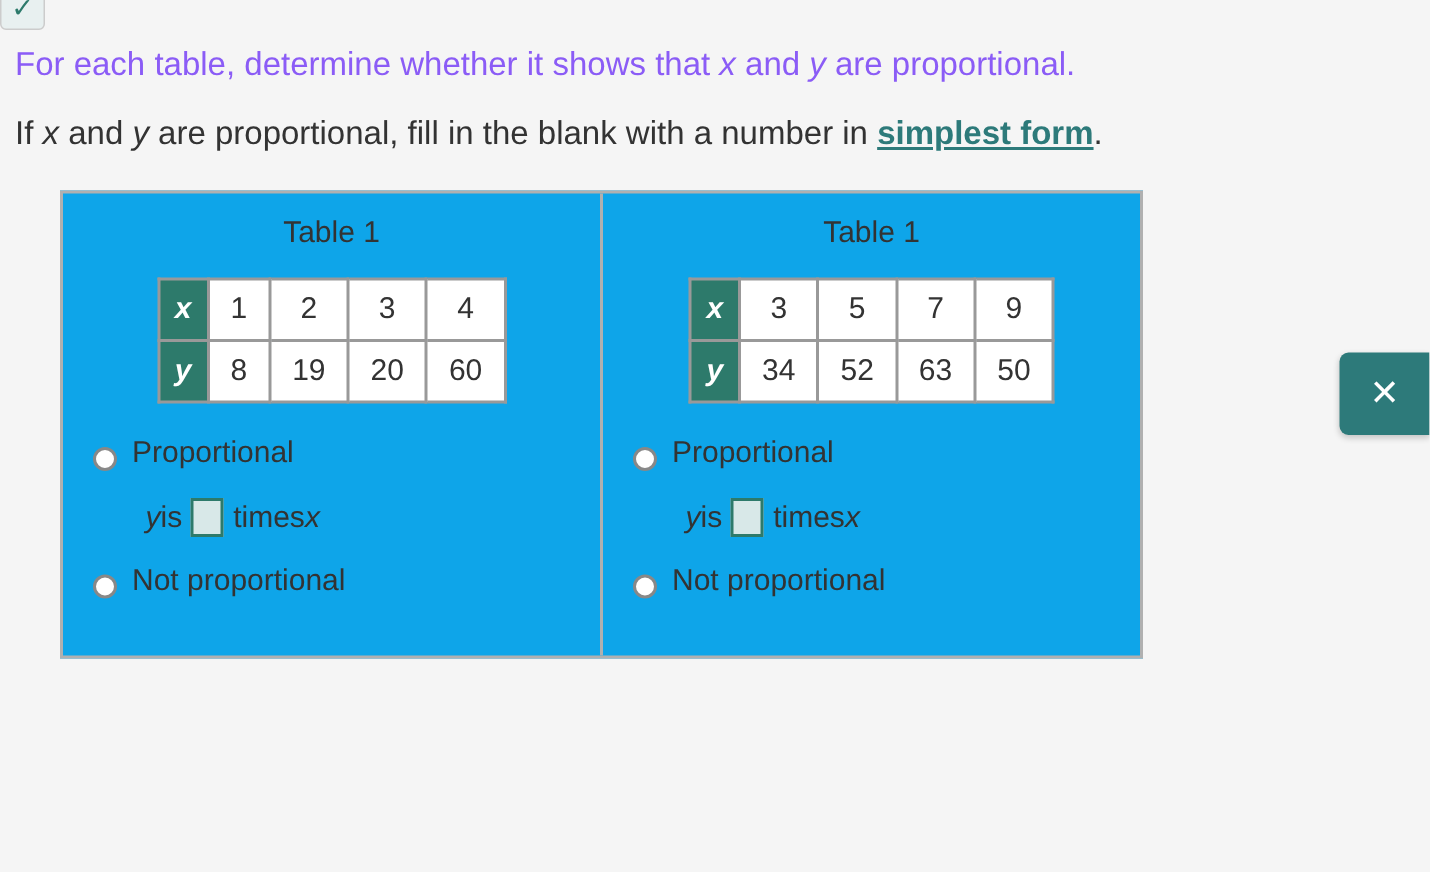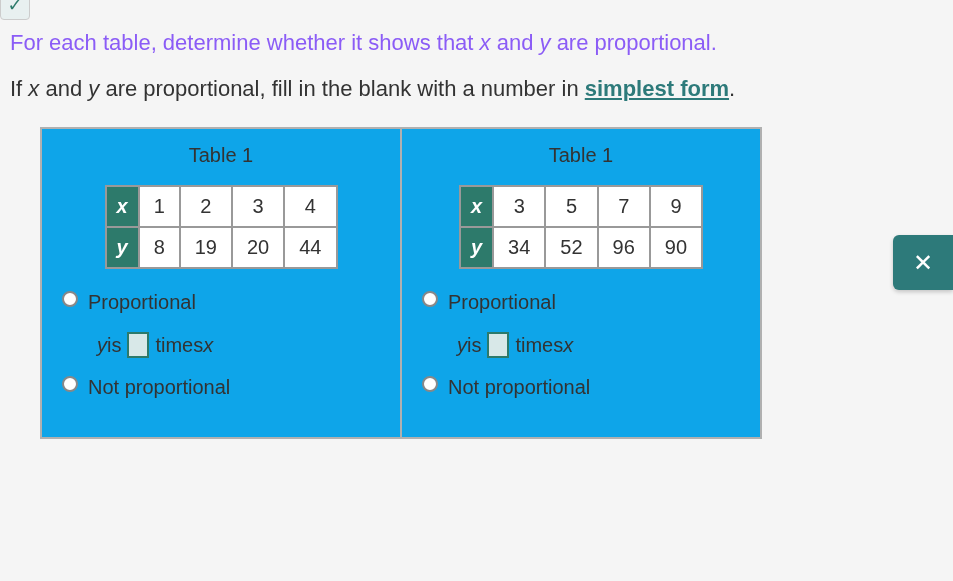--- a/index.html
+++ b/index.html
@@ -79,21 +79,21 @@
     }
     .data-table .header-cell {
       background: #2d7a6b;
       color: #fff;
       font-style: italic;
       font-weight: bold;
       padding: 8px 10px;
     }
     .option-row {
       display: flex;
-      align-items: flex-start;
+      align-items: flex-end;
       margin-bottom: 18px;
       font-size: 20px;
       color: #333;
     }
     .radio {
       width: 16px;
       height: 16px;
       border: 2px solid #888;
       border-radius: 50%;
       margin-right: 10px;
@@ -159,21 +159,21 @@
           <td>1</td>
           <td>2</td>
           <td>3</td>
           <td>4</td>
         </tr>
         <tr>
           <td class="header-cell">y</td>
           <td>8</td>
           <td>19</td>
           <td>20</td>
-          <td>44</td>
+          <td>60</td>
         </tr>
       </tbody>
         </table>
       <div class="option-row">
         <span class="radio"></span>
         <span>Proportional</span>
       </div>
       <div class="sub-option">
         <span class="italic">y</span>
         <span> is </span>
@@ -195,22 +195,22 @@
           <td class="header-cell">x</td>
           <td>3</td>
           <td>5</td>
           <td>7</td>
           <td>9</td>
         </tr>
         <tr>
           <td class="header-cell">y</td>
           <td>34</td>
           <td>52</td>
-          <td>96</td>
-          <td>90</td>
+          <td>63</td>
+          <td>50</td>
         </tr>
       </tbody>
         </table>
       <div class="option-row">
         <span class="radio"></span>
         <span>Proportional</span>
       </div>
       <div class="sub-option">
         <span class="italic">y</span>
         <span> is </span>

